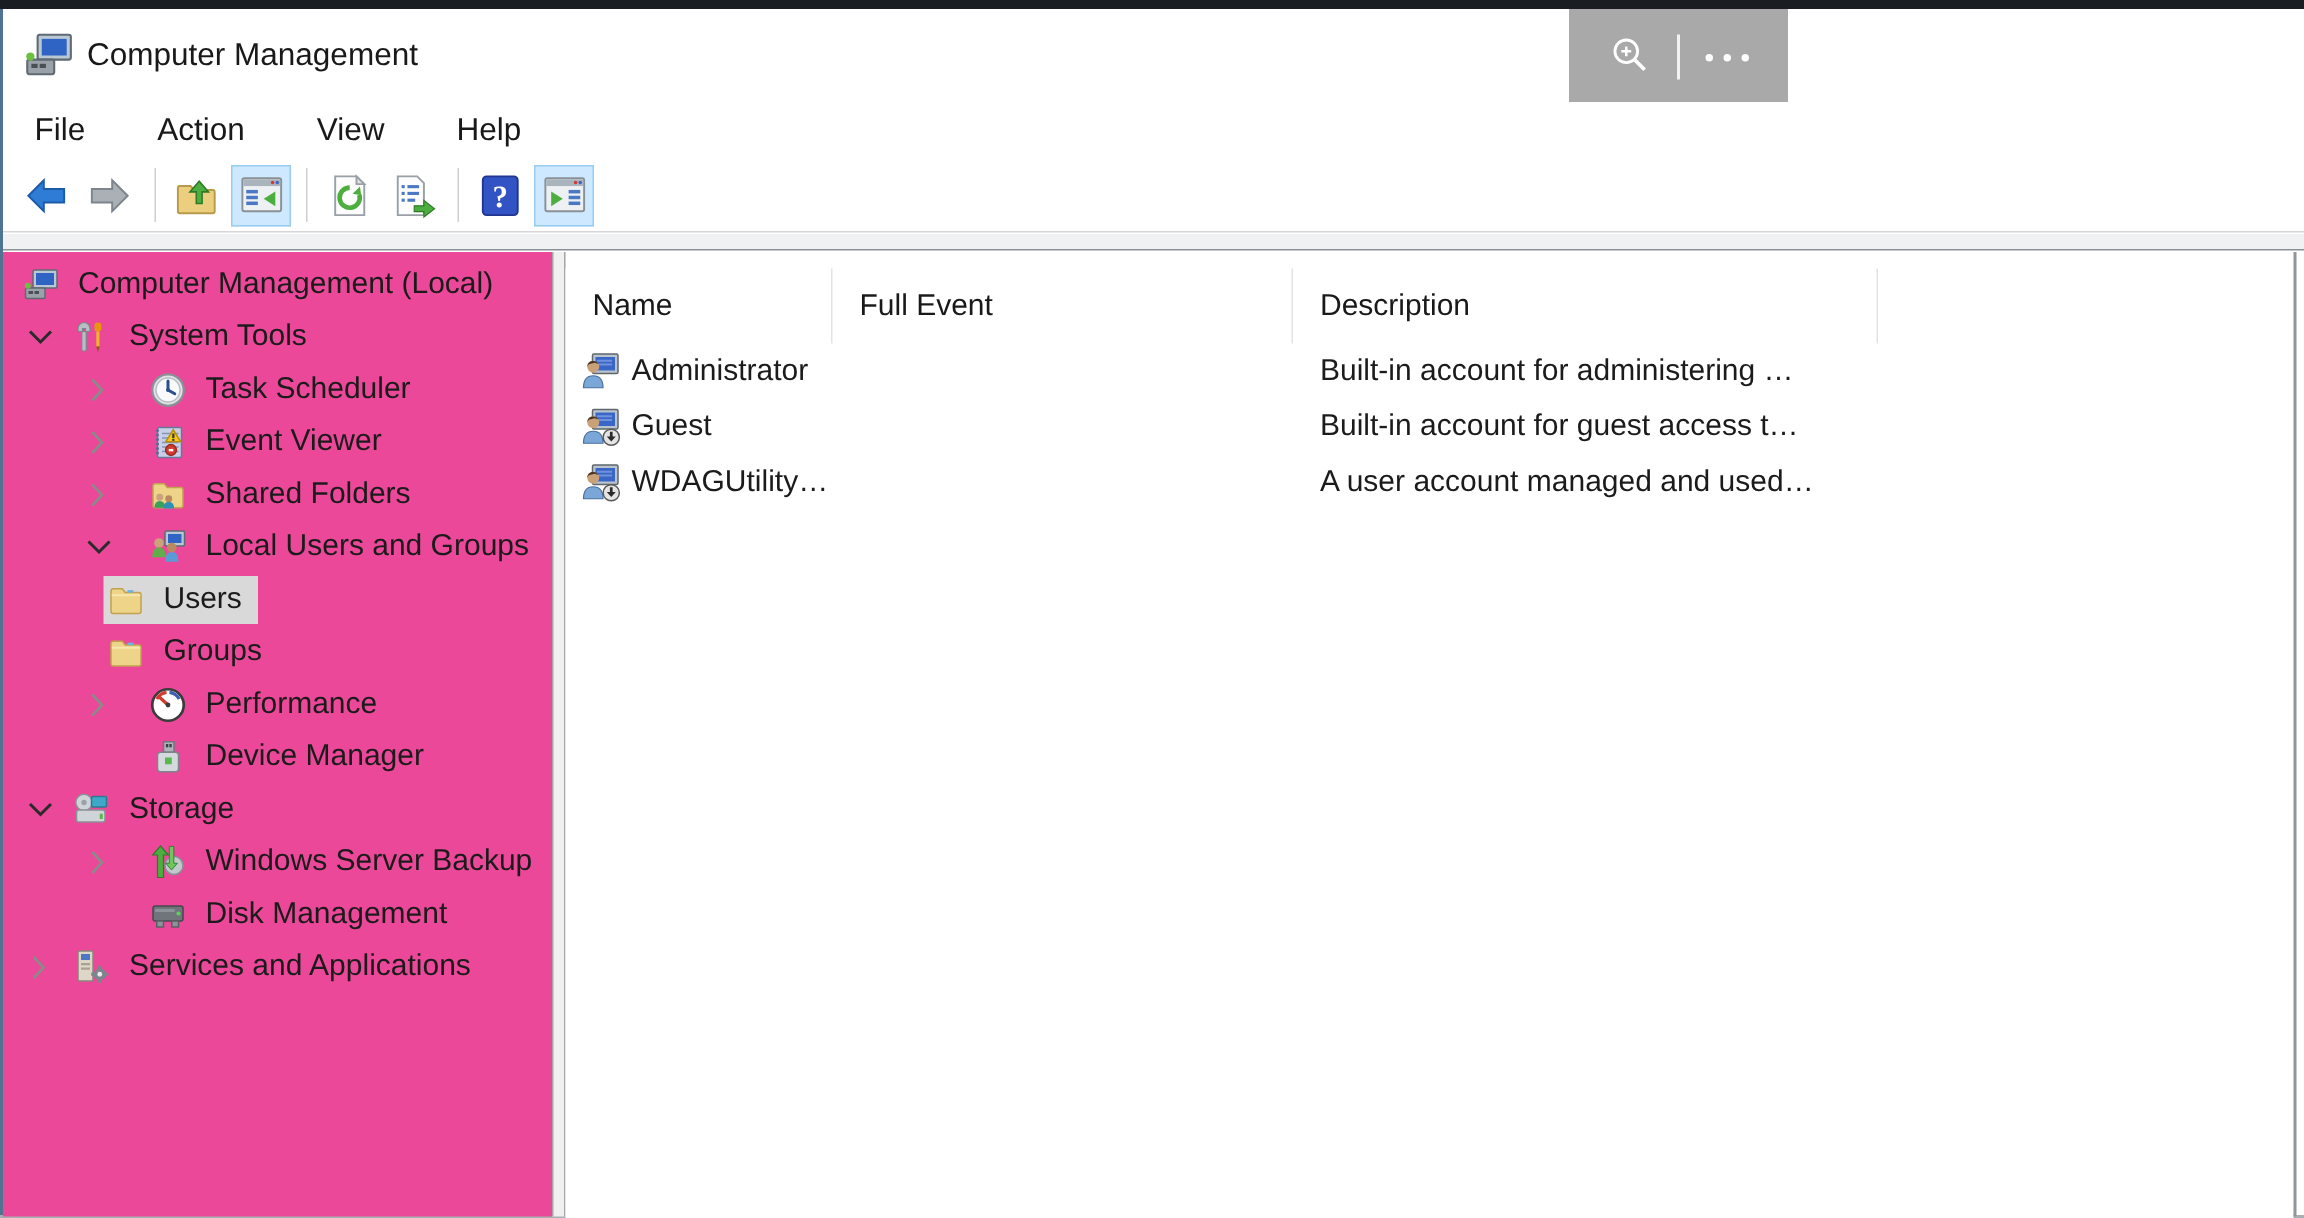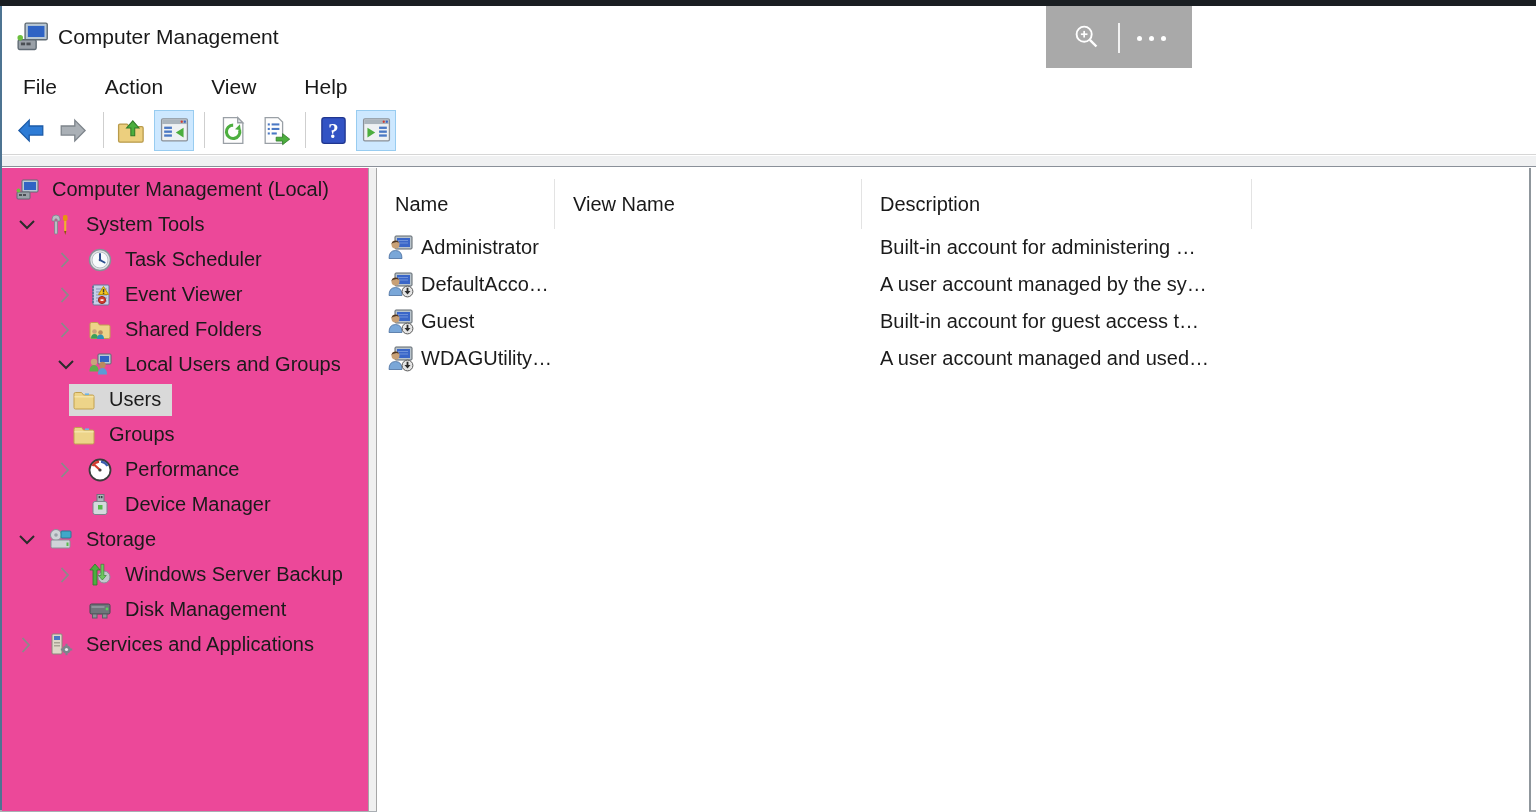--- a/index.html
+++ b/index.html
@@ -46,21 +46,21 @@
   
   .tree { padding-top:4px; }
   .trow { height:35px; display:flex; align-items:center; font-size:20px; white-space:nowrap; cursor:default; }
   .trow .chev { width:22px; height:22px; margin-right:8px; flex:0 0 22px; display:flex; align-items:center; justify-content:center; }
   .trow .inner { display:flex; align-items:center; padding:3px 11px 3px 2px; gap:12px; }
   .trow .ticon { width:26px; height:26px; flex:0 0 26px; }
   .trow .ticon svg { width:26px; height:26px; display:block; }
   .trow.sel .inner { background:#d9d9d9; }
   .lvl0 { padding-left:10px; }
   .lvl1 { padding-left:14px; }
-  .lvl2 { padding-left:53px; }
+  .lvl2 { padding-left:53px;gap:12px; }
   .lvl3 { padding-left:48px;margin-left:19px; }
 
   
   .lheader { display:flex; height:50px; align-items:stretch; font-size:20px; color:#191919; }
   .hcell { display:flex; align-items:center; padding-left:18px; border-right:1px solid #e3e3e3; cursor:default; }
   .hcell:last-child { border-right:none; }
   .col-name { width:178px; }
   .col-full { width:307px; }
   .col-desc { width:390px; }
   .col-rest { flex:1; }
@@ -549,74 +549,61 @@
       </div>
 
     </div>
   </div>
 
   <div class="splitter"></div>
 
   <div class="list-pane">
     <div class="lheader">
       <div class="hcell col-name">Name</div>
-      <div class="hcell col-full">View Name</div>
+      <div class="hcell col-full">Full Event</div>
       <div class="hcell col-desc">Description</div>
       <div class="hcell col-rest"></div>
     </div>
 
     <div class="lrow">
       <div class="cell name">
         <span class="uicon">
             <svg viewBox="0 0 27 27">
               <use href="#i-user"></use>
             </svg>
           </span>
         <span>Administrator</span>
       </div>
       <div class="cell full"></div>
       <div class="cell desc">Built-in account for administering …</div>
     </div>
+
 
     <div class="lrow">
       <div class="cell name">
         <span class="uicon">
             <svg viewBox="0 0 27 27">
               <use href="#i-user"></use>
               <use href="#i-user-badge"></use>
             </svg>
           </span>
-        <span>DefaultAcco…</span>
+        <span>Guest</span>
       </div>
       <div class="cell full"></div>
-      <div class="cell desc">A user account managed by the sy…</div>
+      <div class="cell desc">Built-in account for guest access t…</div>
     </div>
 
     <div class="lrow">
       <div class="cell name">
         <span class="uicon">
             <svg viewBox="0 0 27 27">
               <use href="#i-user"></use>
               <use href="#i-user-badge"></use>
             </svg>
           </span>
-        <span>Guest</span>
-      </div>
-      <div class="cell full"></div>
-      <div class="cell desc">Built-in account for guest access t…</div>
-    </div>
-
-    <div class="lrow">
-      <div class="cell name">
-        <span class="uicon">
-            <svg viewBox="0 0 27 27">
-              <use href="#i-user"></use>
-              <use href="#i-user-badge"></use>
-            </svg>
-          </span>
         <span>WDAGUtility…</span>
       </div>
       <div class="cell full"></div>
       <div class="cell desc">A user account managed and used…</div>
     </div>
   </div>
 
   <div class="right-border"></div>
 </div>
 

